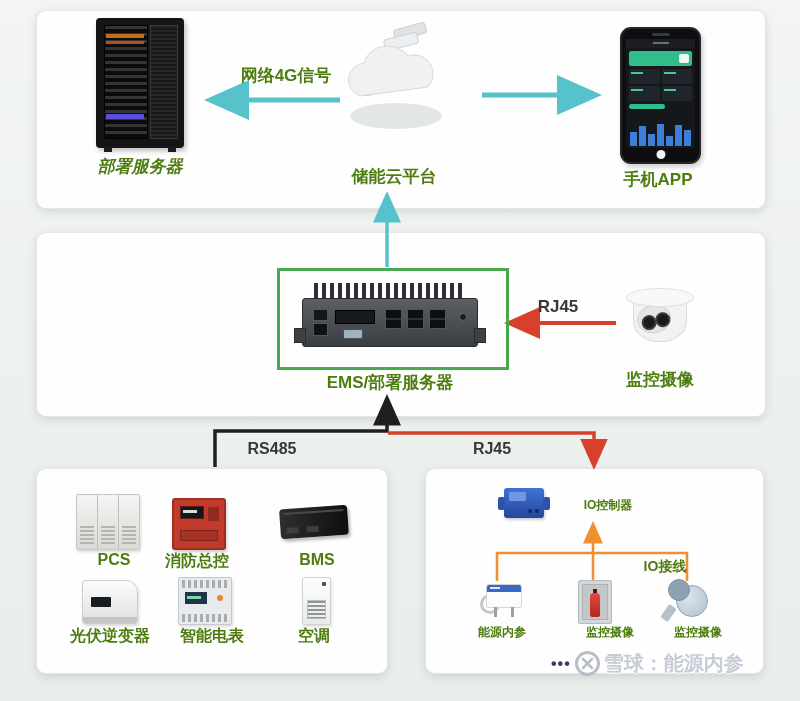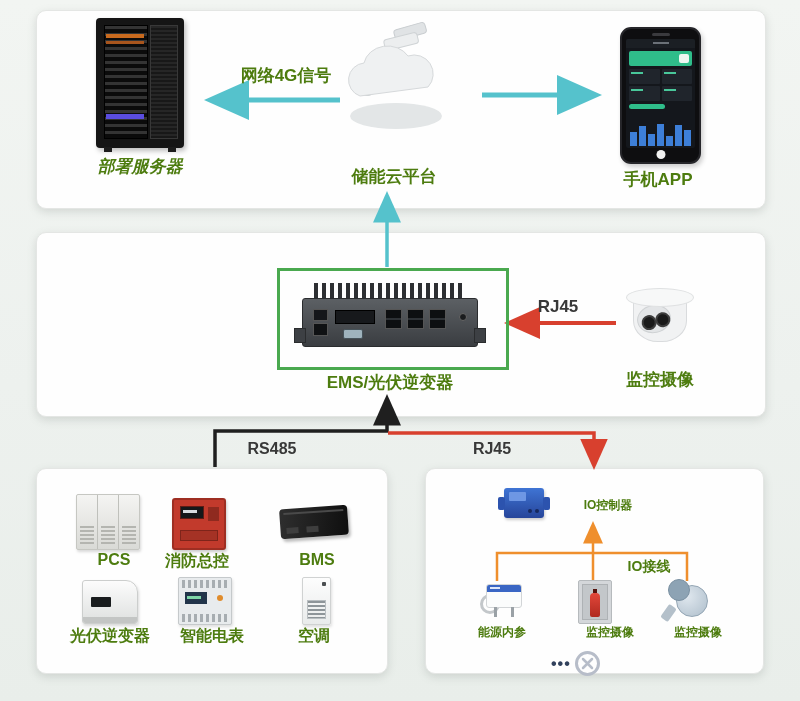--- a/index.html
+++ b/index.html
@@ -17,21 +17,21 @@
   #panel-devices{left:36px;top:468px;width:350px;height:204px;}
   #panel-io{left:425px;top:468px;width:337px;height:204px;}
 
   .wires{position:absolute;left:0;top:0;pointer-events:none;}
 
   .lbl{position:absolute;transform:translateX(-50%);font-weight:700;color:#4d7c0f;
        font-size:17px;white-space:nowrap;}
   .lbl-code{font-weight:600;font-size:16px;color:#383838;}
   .lbl-item{font-size:16px;}
   .lbl-io{font-size:12px;}
-  .lbl-io-sm{font-size:14px;}
+  .lbl-io-sm{font-size:14px;margin-left:16px;}
 
   
   .rack{position:absolute;left:96px;top:18px;width:88px;height:130px;background:#151515;border-radius:4px;box-shadow:2px 3px 5px rgba(0,0,0,.25);}
   .rack-col{position:absolute;left:8px;top:7px;width:42px;height:112px;background:repeating-linear-gradient(180deg,#343434 0 3px,#0b0b0b 3px 7px);border:1px solid #000;}
   .rack-led-a{position:absolute;left:10px;top:16px;width:38px;height:4px;background:#c96a1e;}
   .rack-led-b{position:absolute;left:10px;top:23px;width:38px;height:3px;background:#a8551d;}
   .rack-led-c{position:absolute;left:10px;top:96px;width:38px;height:5px;background:#5a4ddf;}
   .rack-door{position:absolute;right:6px;top:7px;width:26px;height:112px;background:repeating-linear-gradient(180deg,#262626 0 2px,#181818 2px 4px);border:1px solid #383838;}
   .rack-foot1,.rack-foot2{position:absolute;bottom:-4px;width:8px;height:5px;background:#1c1c1c;}
   .rack-foot1{left:8px}.rack-foot2{right:8px}
@@ -240,21 +240,21 @@
       <div class="ems-eth2"></div>
       <div class="ems-slot"></div>
       <div class="ems-vga"></div>
       <div class="ems-usb u1"></div>
       <div class="ems-usb u2"></div>
       <div class="ems-usb u3"></div>
       <div class="ems-dot"></div>
     </div>
   </div>
 </div>
-<div class="lbl" style="left:390px;top:371px;">EMS/光伏逆变器</div>
+<div class="lbl" style="left:390px;top:371px;">EMS/部署服务器</div>
 
 <div class="lbl lbl-code" style="left:558px;top:297px;font-size:17px;">RJ45</div>
 <div class="cam">
   <div class="cam-body">
     <div class="cam-face">
       <div class="cam-lens cl1"></div>
       <div class="cam-lens cl2"></div>
     </div>
   </div>
   <div class="cam-cap"></div>
@@ -331,13 +331,14 @@
   <div class="ts-cap"></div>
 </div>
 <div class="lbl lbl-io" style="left:698px;top:624px;">监控摄像</div>
 
 <div class="watermark">
   <span class="wm-dots">•••</span>
   <svg width="27" height="27" viewBox="0 0 27 27">
     <circle cx="13.5" cy="13.5" r="11" fill="none" stroke="#b7bdc9" stroke-width="3"></circle>
     <path d="M9,9 L18,18 M18,9 L9,18" stroke="#b7bdc9" stroke-width="2.5" stroke-linecap="round"></path>
   </svg>
+  <span class="wm-text">雪球：能源内参</span>
 </div>
 
 </body></html>

